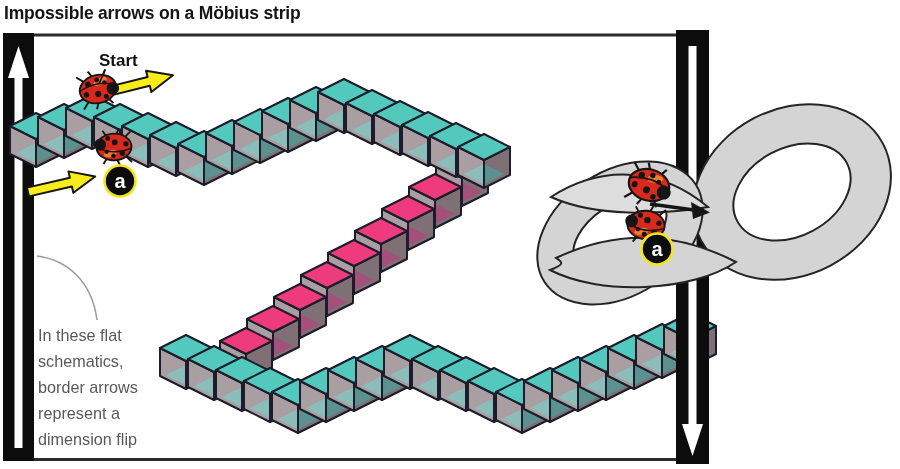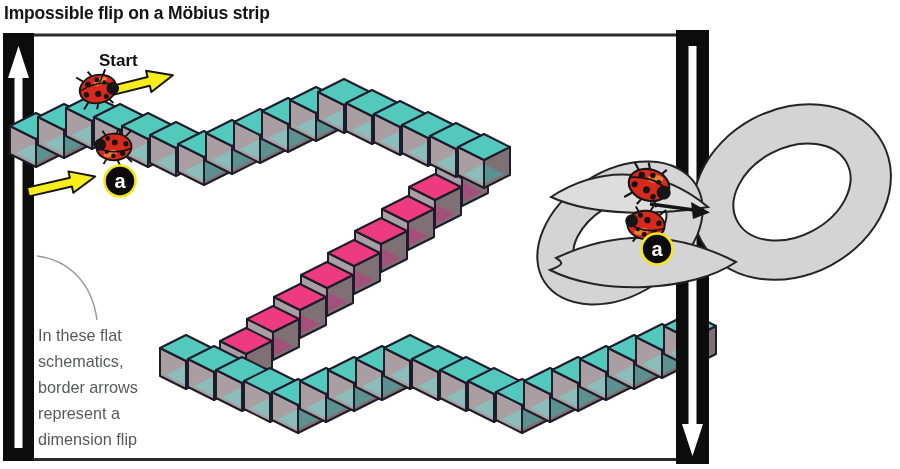--- a/index.html
+++ b/index.html
@@ -11,21 +11,21 @@
   .cube-teal{--top:#53c9be;--floor:#2e9e92;}
   .cube-pink{--top:#ee3b7d;--floor:#b2256a;}
   .note-line{font-size:16.2px;fill:#58595b;}
   .start-label{font-size:17px;font-weight:700;fill:#111;}
   .badge-letter{font-size:20px;font-weight:700;fill:#fff;text-anchor:middle;}
 </style>
 </head>
 <body>
 
 <div class="canvas">
-  <div class="fig-title">Impossible flip on a Möbius strip</div>
+  <div class="fig-title">Impossible arrows on a Möbius strip</div>
 
   <svg width="900" height="469" viewBox="0 0 900 469">
     <defs>
 
       <g id="cube">
         <path d="M2,14 L28,27 L54,14 L54,42 L28,55 L2,42 Z" fill="#6e5f61"></path>
         <path d="M28,31 L48,41 L28,51 L8,41 Z" fill="var(--floor)"></path>
         <path d="M2,14 L28,27 L28,55 L2,42 Z" fill="rgba(224,218,222,0.52)" stroke="#1c1c2a" stroke-width="2" stroke-linejoin="round"></path>
         <path d="M28,27 L54,14 L54,42 L28,55 Z" fill="rgba(146,134,141,0.46)" stroke="#1c1c2a" stroke-width="2" stroke-linejoin="round"></path>
         <path d="M28,1 L54,14 L28,27 L2,14 Z" fill="var(--top)" stroke="#1c1c2a" stroke-width="2" stroke-linejoin="round"></path>

